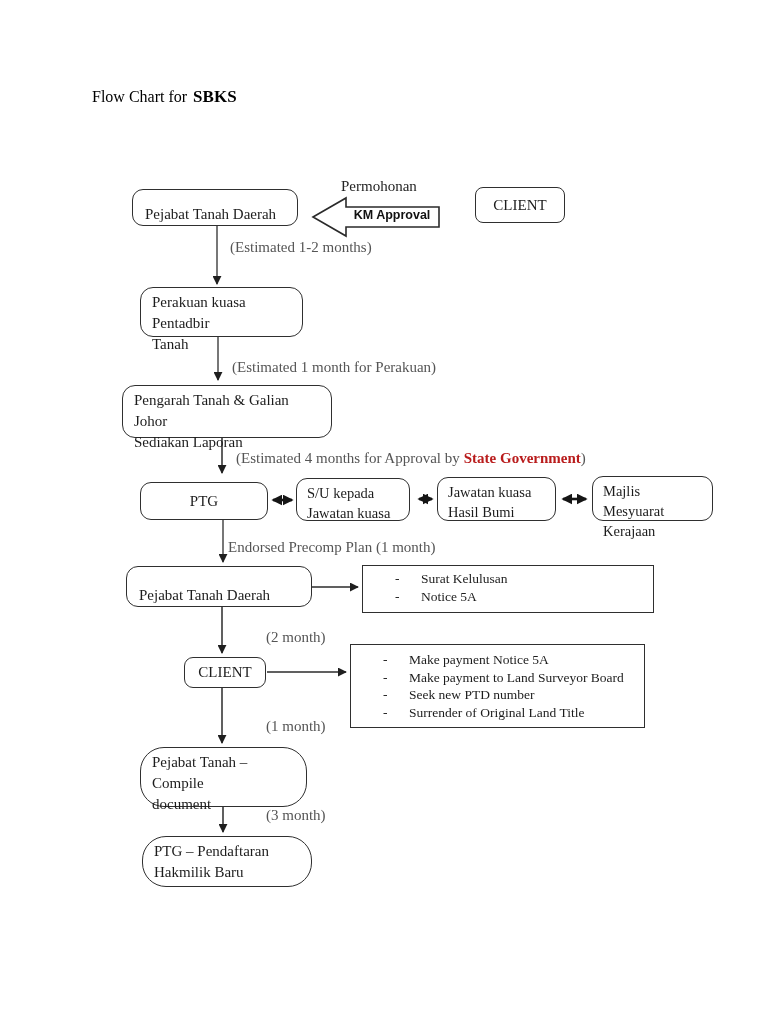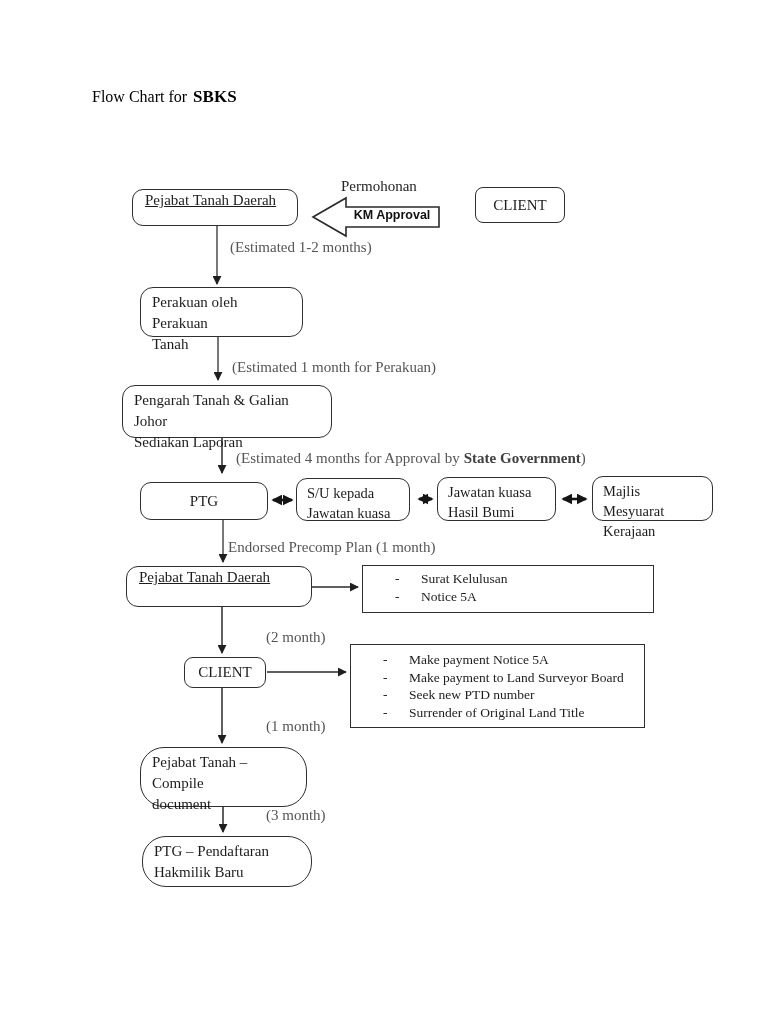--- a/index.html
+++ b/index.html
@@ -5,26 +5,26 @@
   html,body{margin:0;padding:0;background:#ffffff;}
   #page{position:relative;width:768px;height:1024px;background:#ffffff;overflow:hidden;
         font-family:"Liberation Serif","DejaVu Serif",serif;color:#1c1c1c;}
   #title{position:absolute;left:92px;top:87px;font-size:16px;color:#000000;white-space:nowrap;}
   #title .emph{font-weight:bold;font-size:17px;margin-left:6px;}
   svg.layer{position:absolute;left:0;top:0;pointer-events:none;}
   .box{position:absolute;background:#ffffff;border:1.5px solid #2f2f2f;box-sizing:border-box;
        font-size:15px;line-height:21px;}
   .round{border-radius:11px;}
   .center{display:flex;align-items:center;justify-content:center;text-align:center;}
-  .vcenter{display:flex;align-items:flex-start;text-decoration:underline;}
+  .vcenter{display:flex;align-items:flex-end;}
   .vcenter .pad{padding-left:12px;}
   .multiline{padding:4px 8px 0 11px;}
   .sm{font-size:14.5px;line-height:20px;padding-top:4px;}
   .note{position:absolute;color:#555555;font-size:15px;white-space:nowrap;}
-  .note b{color:#404040;}
+  .note b{color:#b91c1c;}
   .rect{border-radius:0;border-width:1.4px;}
   .blist{list-style:none;margin:0;padding:4px 6px 0 32px;}
   .blist li{display:flex;font-size:13.5px;line-height:17.5px;}
   .blist .dash{display:inline-block;width:26px;flex:0 0 26px;}
   #perm-label{position:absolute;left:341px;top:178px;font-size:15px;color:#242424;white-space:nowrap;}
   #km-label{position:absolute;left:346px;top:206px;width:92px;height:18px;
             display:flex;align-items:center;justify-content:center;
             font-family:"Liberation Sans","DejaVu Sans",sans-serif;
             font-weight:bold;font-size:12.5px;color:#111;white-space:nowrap;}
 </style>
@@ -68,21 +68,21 @@
 
   <div class="box round vcenter" style="left:132px;top:189px;width:166px;height:37px;">
     <span class="pad">Pejabat Tanah Daerah</span>
   </div>
   <div class="box round center" style="left:475px;top:187px;width:90px;height:36px;border-radius:8px;">
     <span>CLIENT</span>
   </div>
   <div class="note" style="left:230px;top:239px;">(Estimated 1-2 months)</div>
 
   <div class="box round multiline" style="left:140px;top:287px;width:163px;height:50px;border-radius:13px;">
-    <div>Perakuan oleh Perakuan</div>
+    <div>Perakuan kuasa Pentadbir</div>
     <div>Tanah</div>
   </div>
   <div class="note" style="left:232px;top:359px;">(Estimated 1 month for Perakuan)</div>
 
   <div class="box round multiline" style="left:122px;top:385px;width:210px;height:53px;border-radius:13px;">
     <div>Pengarah Tanah &amp; Galian Johor</div>
     <div>Sediakan Laporan</div>
   </div>
   <div class="note" style="left:236px;top:450px;"><span>(Estimated 4 months for Approval by</span><b style="margin-left:4px;">State Government</b><span>)</span></div>
 

